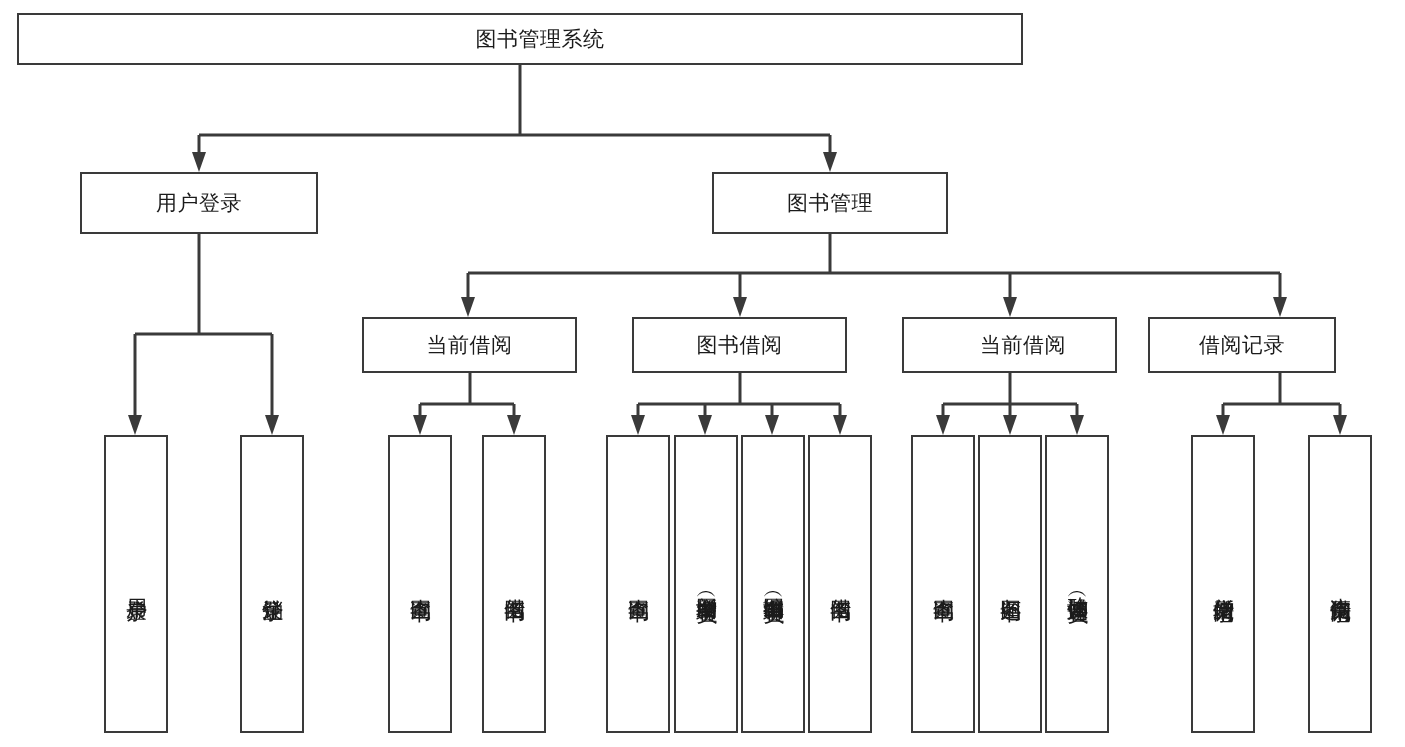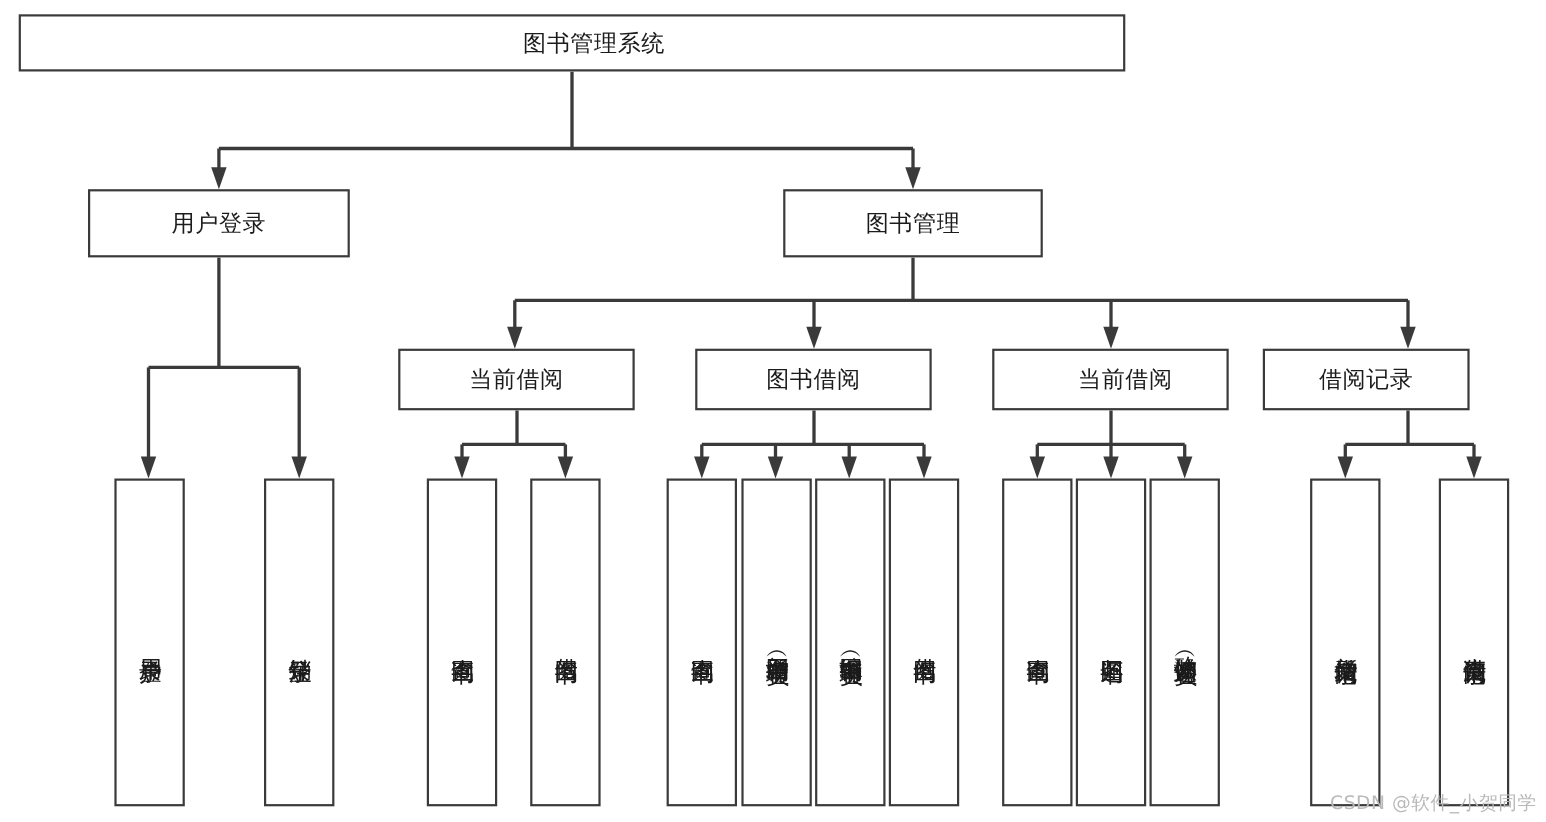--- a/index.html
+++ b/index.html
@@ -182,15 +182,14 @@
         <span class="node-label">确认归还（管理员）</span>
       </div>
       <div class="node leaf" style="left: 1191px; top: 435px; width: 64px; height: 298px;">
         <span class="node-label">新增借阅记录</span>
       </div>
       <div class="node leaf" style="left: 1308px; top: 435px; width: 64px; height: 298px;">
         <span class="node-label">查询借阅记录</span>
       </div>
     </div>
 
-  <div id="watermark">CSDN @软件_小贺同学</div>
 
 </div>
 
 </body></html>

